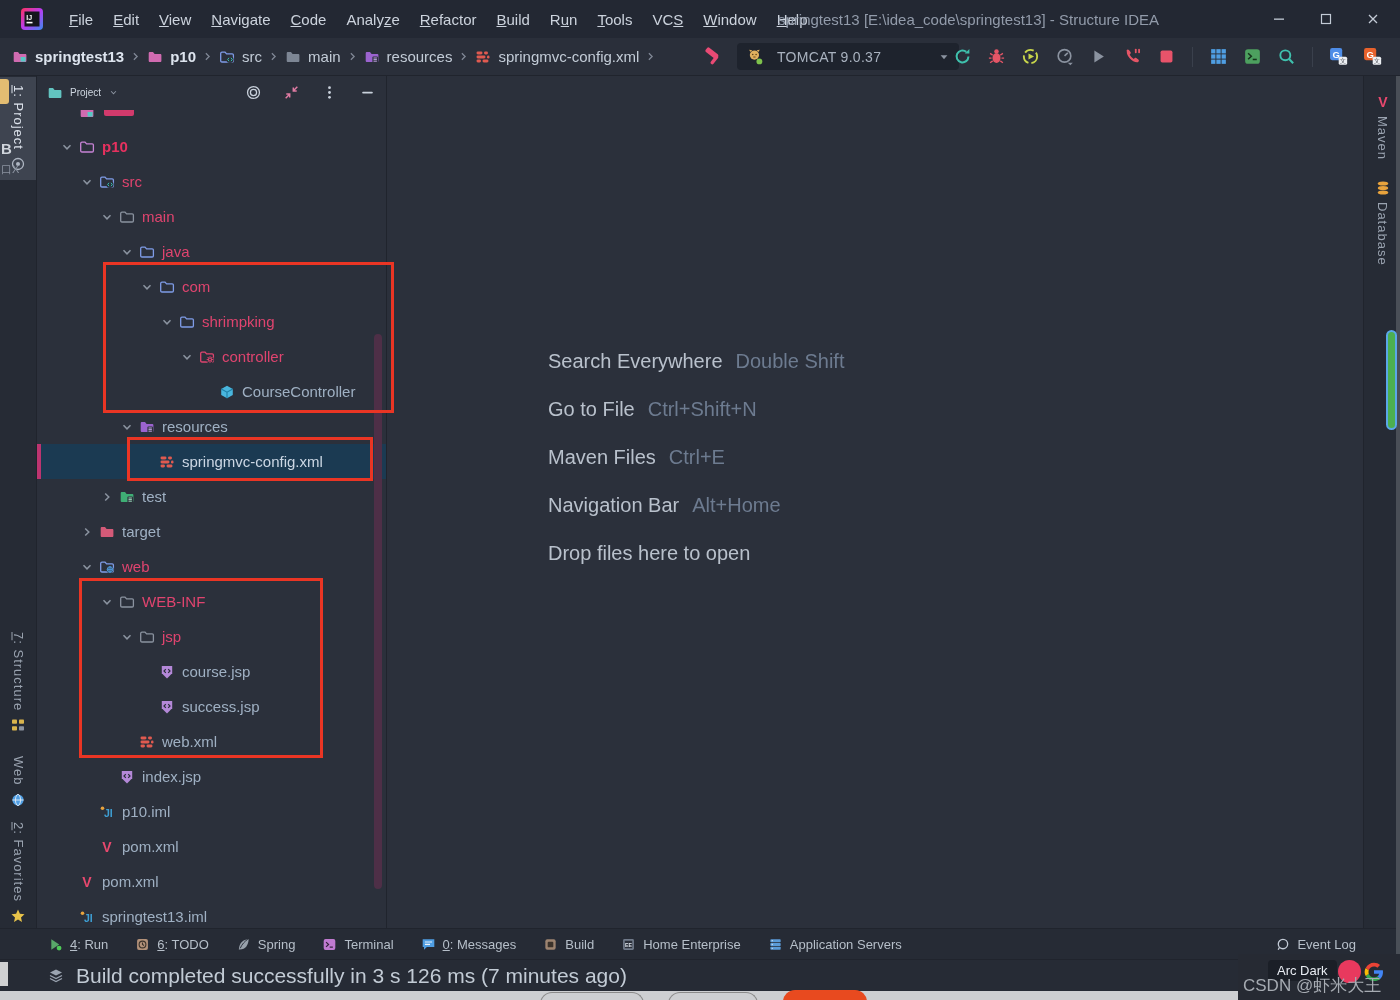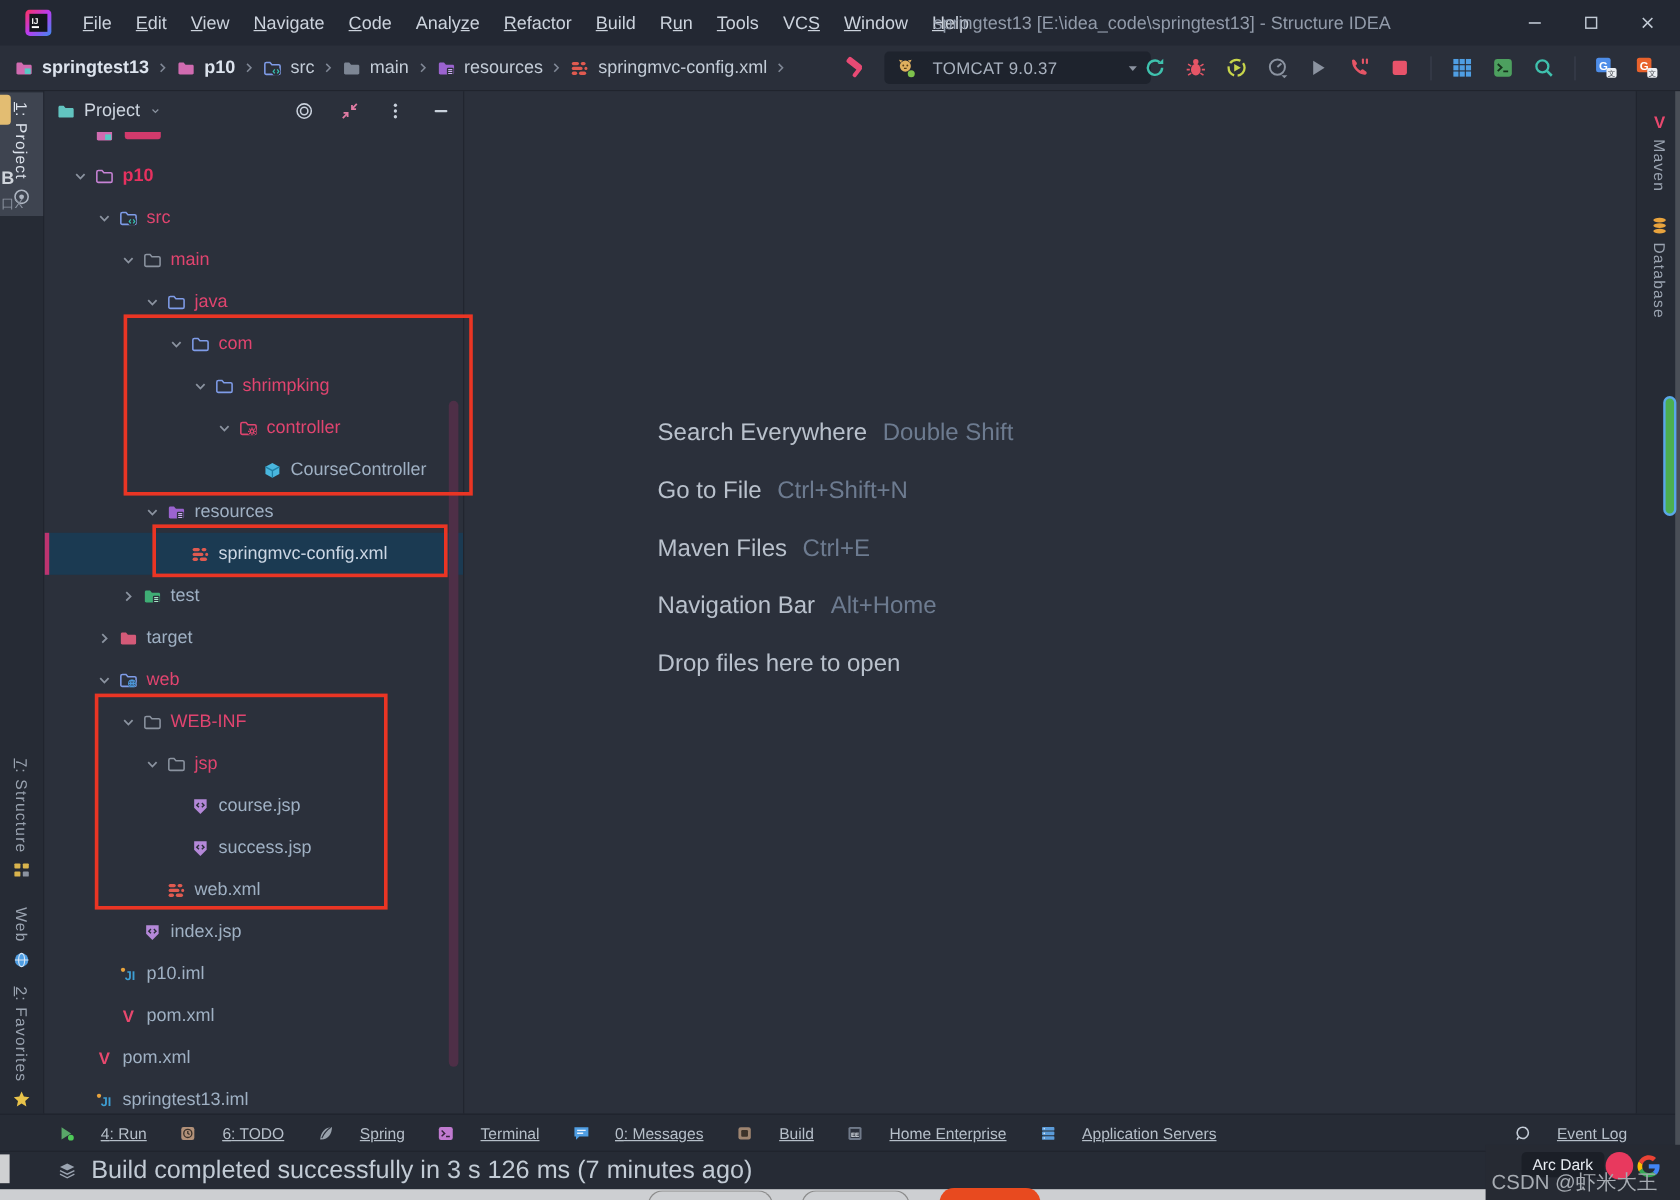--- a/index.html
+++ b/index.html
@@ -38,21 +38,21 @@
   
   #left-stripe{position:absolute;left:0;top:76px;width:36px;height:852px;background:#262b35;border-right:1px solid #20242d;}
   #right-stripe{position:absolute;left:1363px;top:76px;width:37px;height:852px;background:#262b35;border-left:1px solid #20242d;}
   .vtab{position:absolute;left:0;width:100%;display:flex;flex-direction:column;align-items:center;gap:6px;
         color:#9aa3b0;font-size:13px;padding:8px 0;box-sizing:border-box;}
   .vtab .vtext{writing-mode:vertical-rl;text-orientation:sideways;letter-spacing:1px;white-space:nowrap;}
   .vtab.active{background:#3e4450;color:#dde3ec;}
 
   
   #project-panel{position:absolute;left:37px;top:76px;width:349px;height:852px;background:#2b303b;border-right:1px solid #20242d;overflow:hidden;}
-  #panel-header{height:33px;display:flex;align-items:center;padding:0 10px;gap:7px;font-size:15px;color:#ced6e0;}
+  #panel-header{height:33px;display:flex;align-items:center;padding:0 10px;gap:7px;font-size:10px;color:#ced6e0;}
   #panel-header .spacer{flex:1;}
   #panel-header .hicon{width:17px;height:17px;margin-left:14px;}
   #panel-header .hicon svg{width:100%;height:100%;}
   #tree{position:absolute;left:0;top:34px;right:0;bottom:0;overflow:hidden;}
   .trow{height:35px;display:flex;align-items:center;position:relative;}
   .trow:first-child{margin-top:-16px;}
   .tchev{margin-right:4px;}
   .ticon{margin-right:7px;}
   .tlabel{font-size:15px;white-space:nowrap;}
   .pink{color:#e0446f;}
@@ -71,21 +71,21 @@
   .scut .act{color:#b9c1cc;}
   .scut .keys{color:#6d7b90;}
 
   
   .ann{position:absolute;border:3px solid #ea3524;z-index:5;pointer-events:none;}
 
   
   #toolwindow-bar{position:absolute;left:0;top:928px;width:1400px;height:31px;background:#262b35;border-top:1px solid #20242d;
                   display:flex;align-items:center;font-size:13px;color:#b6bfc9;box-sizing:border-box;}
   #tw-left{display:flex;gap:27px;padding-left:48px;}
-  .tw-item{display:flex;align-items:flex-end;gap:21px;white-space:nowrap;text-decoration:underline;}
+  .tw-item{display:flex;align-items:flex-end;gap:7px;white-space:nowrap;}
   .tw-item .icon16{width:15px;height:15px;}
   #tw-right{margin-left:auto;padding-right:44px;display:flex;gap:27px;}
   #statusbar{position:absolute;left:0;top:959px;width:1400px;height:32px;background:#262b35;border-top:1px solid #20242d;
              display:flex;align-items:center;gap:12px;padding-left:48px;font-size:21px;color:#c2cbd5;box-sizing:border-box;}
 
   
   #bottom-strip{position:absolute;left:0;top:991px;width:1400px;height:9px;background:#cdcfd2;z-index:2;}
   .pillcut{position:absolute;box-sizing:border-box;}
   #cut1{left:540px;top:1px;width:104px;height:12px;border:1px solid #8a8a8a;border-bottom:none;border-radius:14px 14px 0 0;}
   #cut2{left:668px;top:1px;width:90px;height:12px;border:1px solid #8a8a8a;border-bottom:none;border-radius:14px 14px 0 0;}

